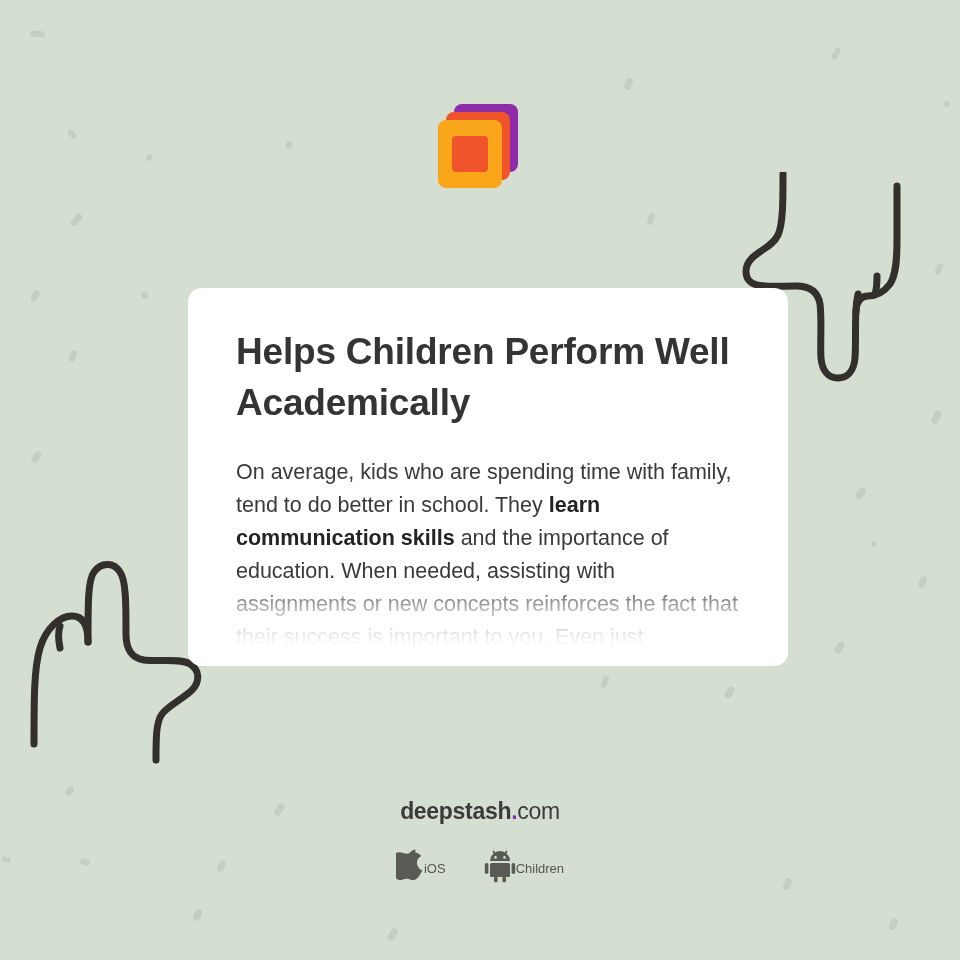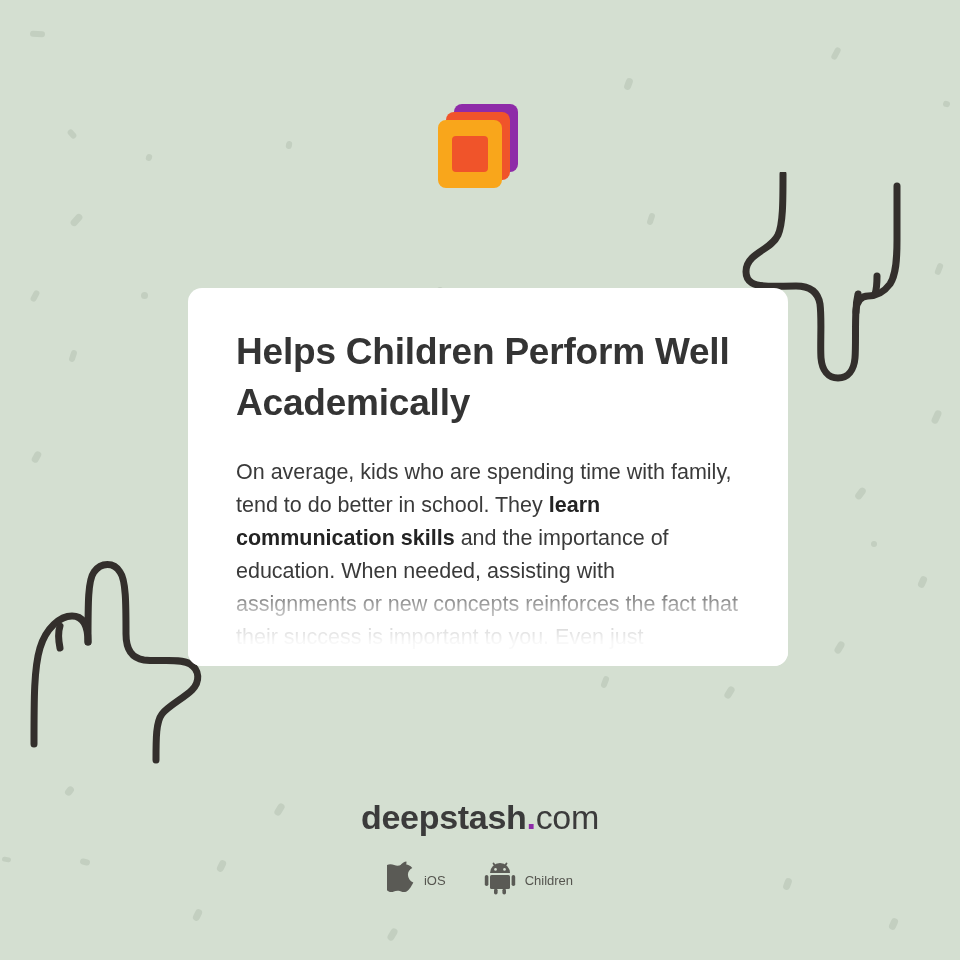--- a/index.html
+++ b/index.html
@@ -113,39 +113,38 @@
 
   #read-more {
     font-size: 12.5px;
     font-weight: bold;
     letter-spacing: 0.9px;
     color: #7a3b8f;
   }
 
   #brand {
     margin-top: 30px;
-    font-size: 34px;
+    font-size: 23px;
     color: #3b3b3b;
     letter-spacing: -0.3px;
   }
   #brand .bold { font-weight: bold; }
   #brand .dot  { color: #8e2ba8; font-weight: bold; }
   #brand .light { font-weight: normal; color: #3b3b3b; }
 
   #stores {
     margin-top: 24px;
     display: flex;
     justify-content: center;
     align-items: center;
     gap: 38px;
   }
   .store {
     display: flex;
     align-items: center;
-    gap: 9px;
   }
   .store-label {
     font-size: 13px;
     color: #55554f;
   }
   .store-icon { display: block; }
 </style>
 </head>
 <body>
 

